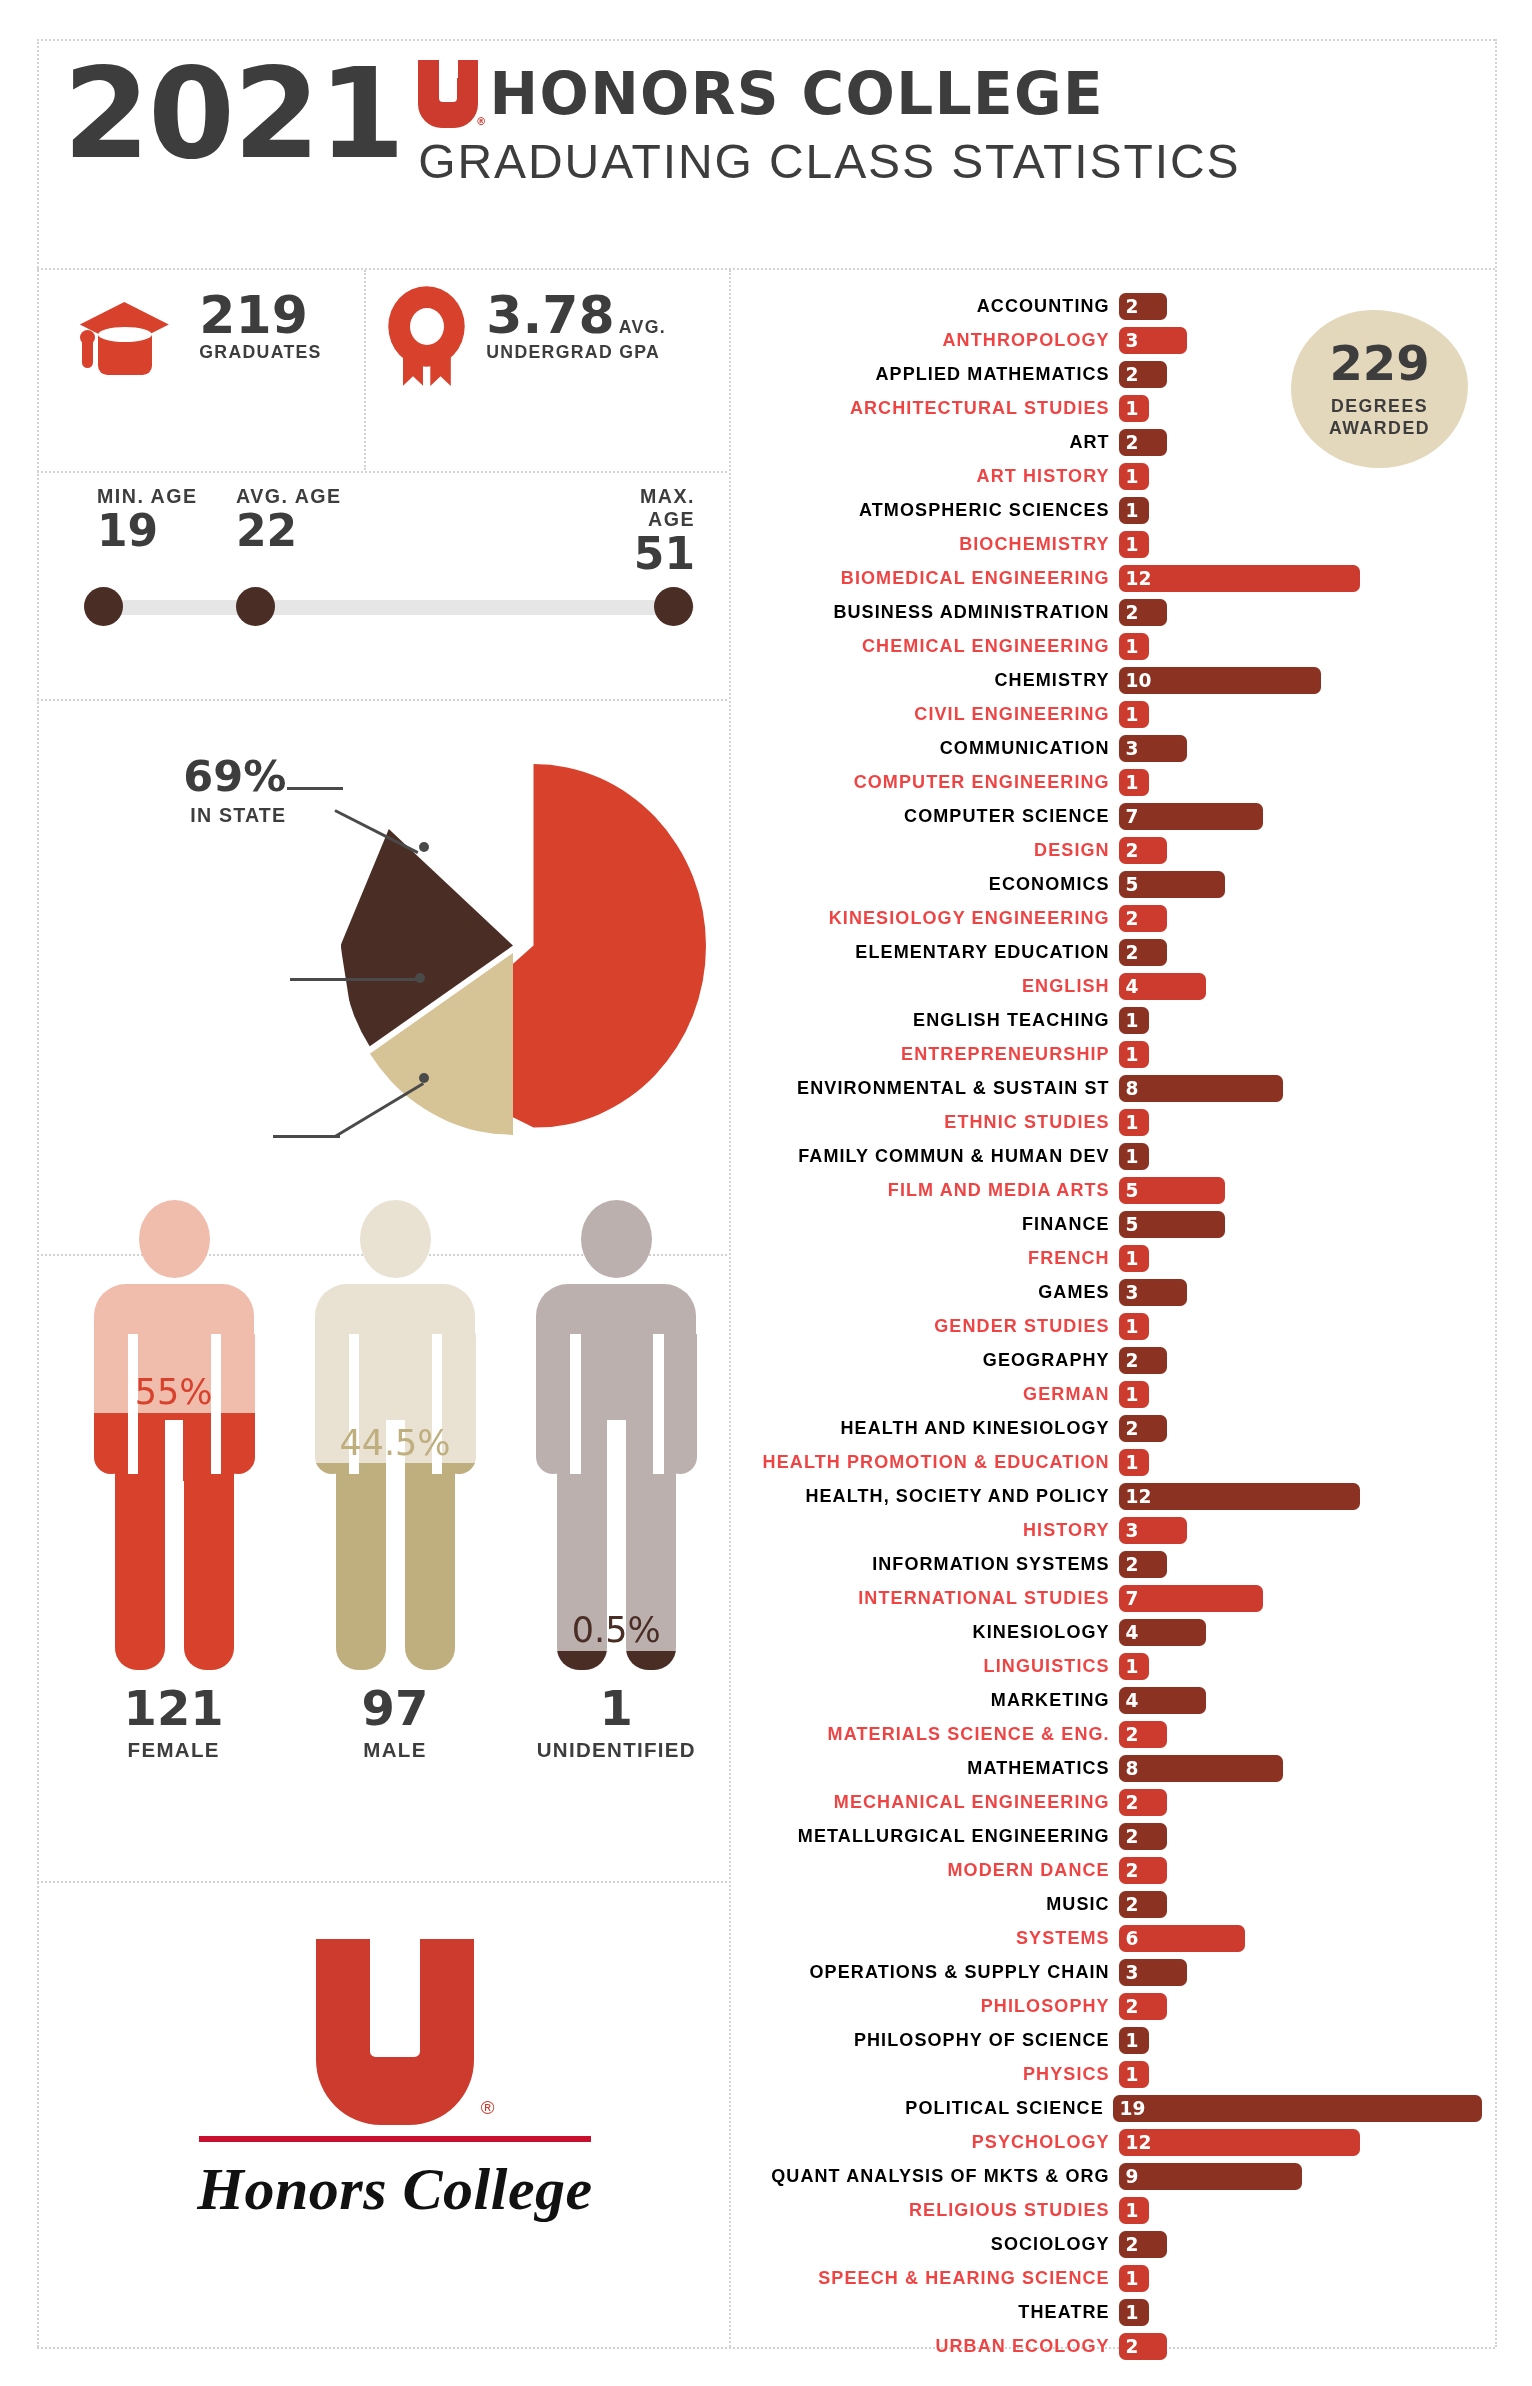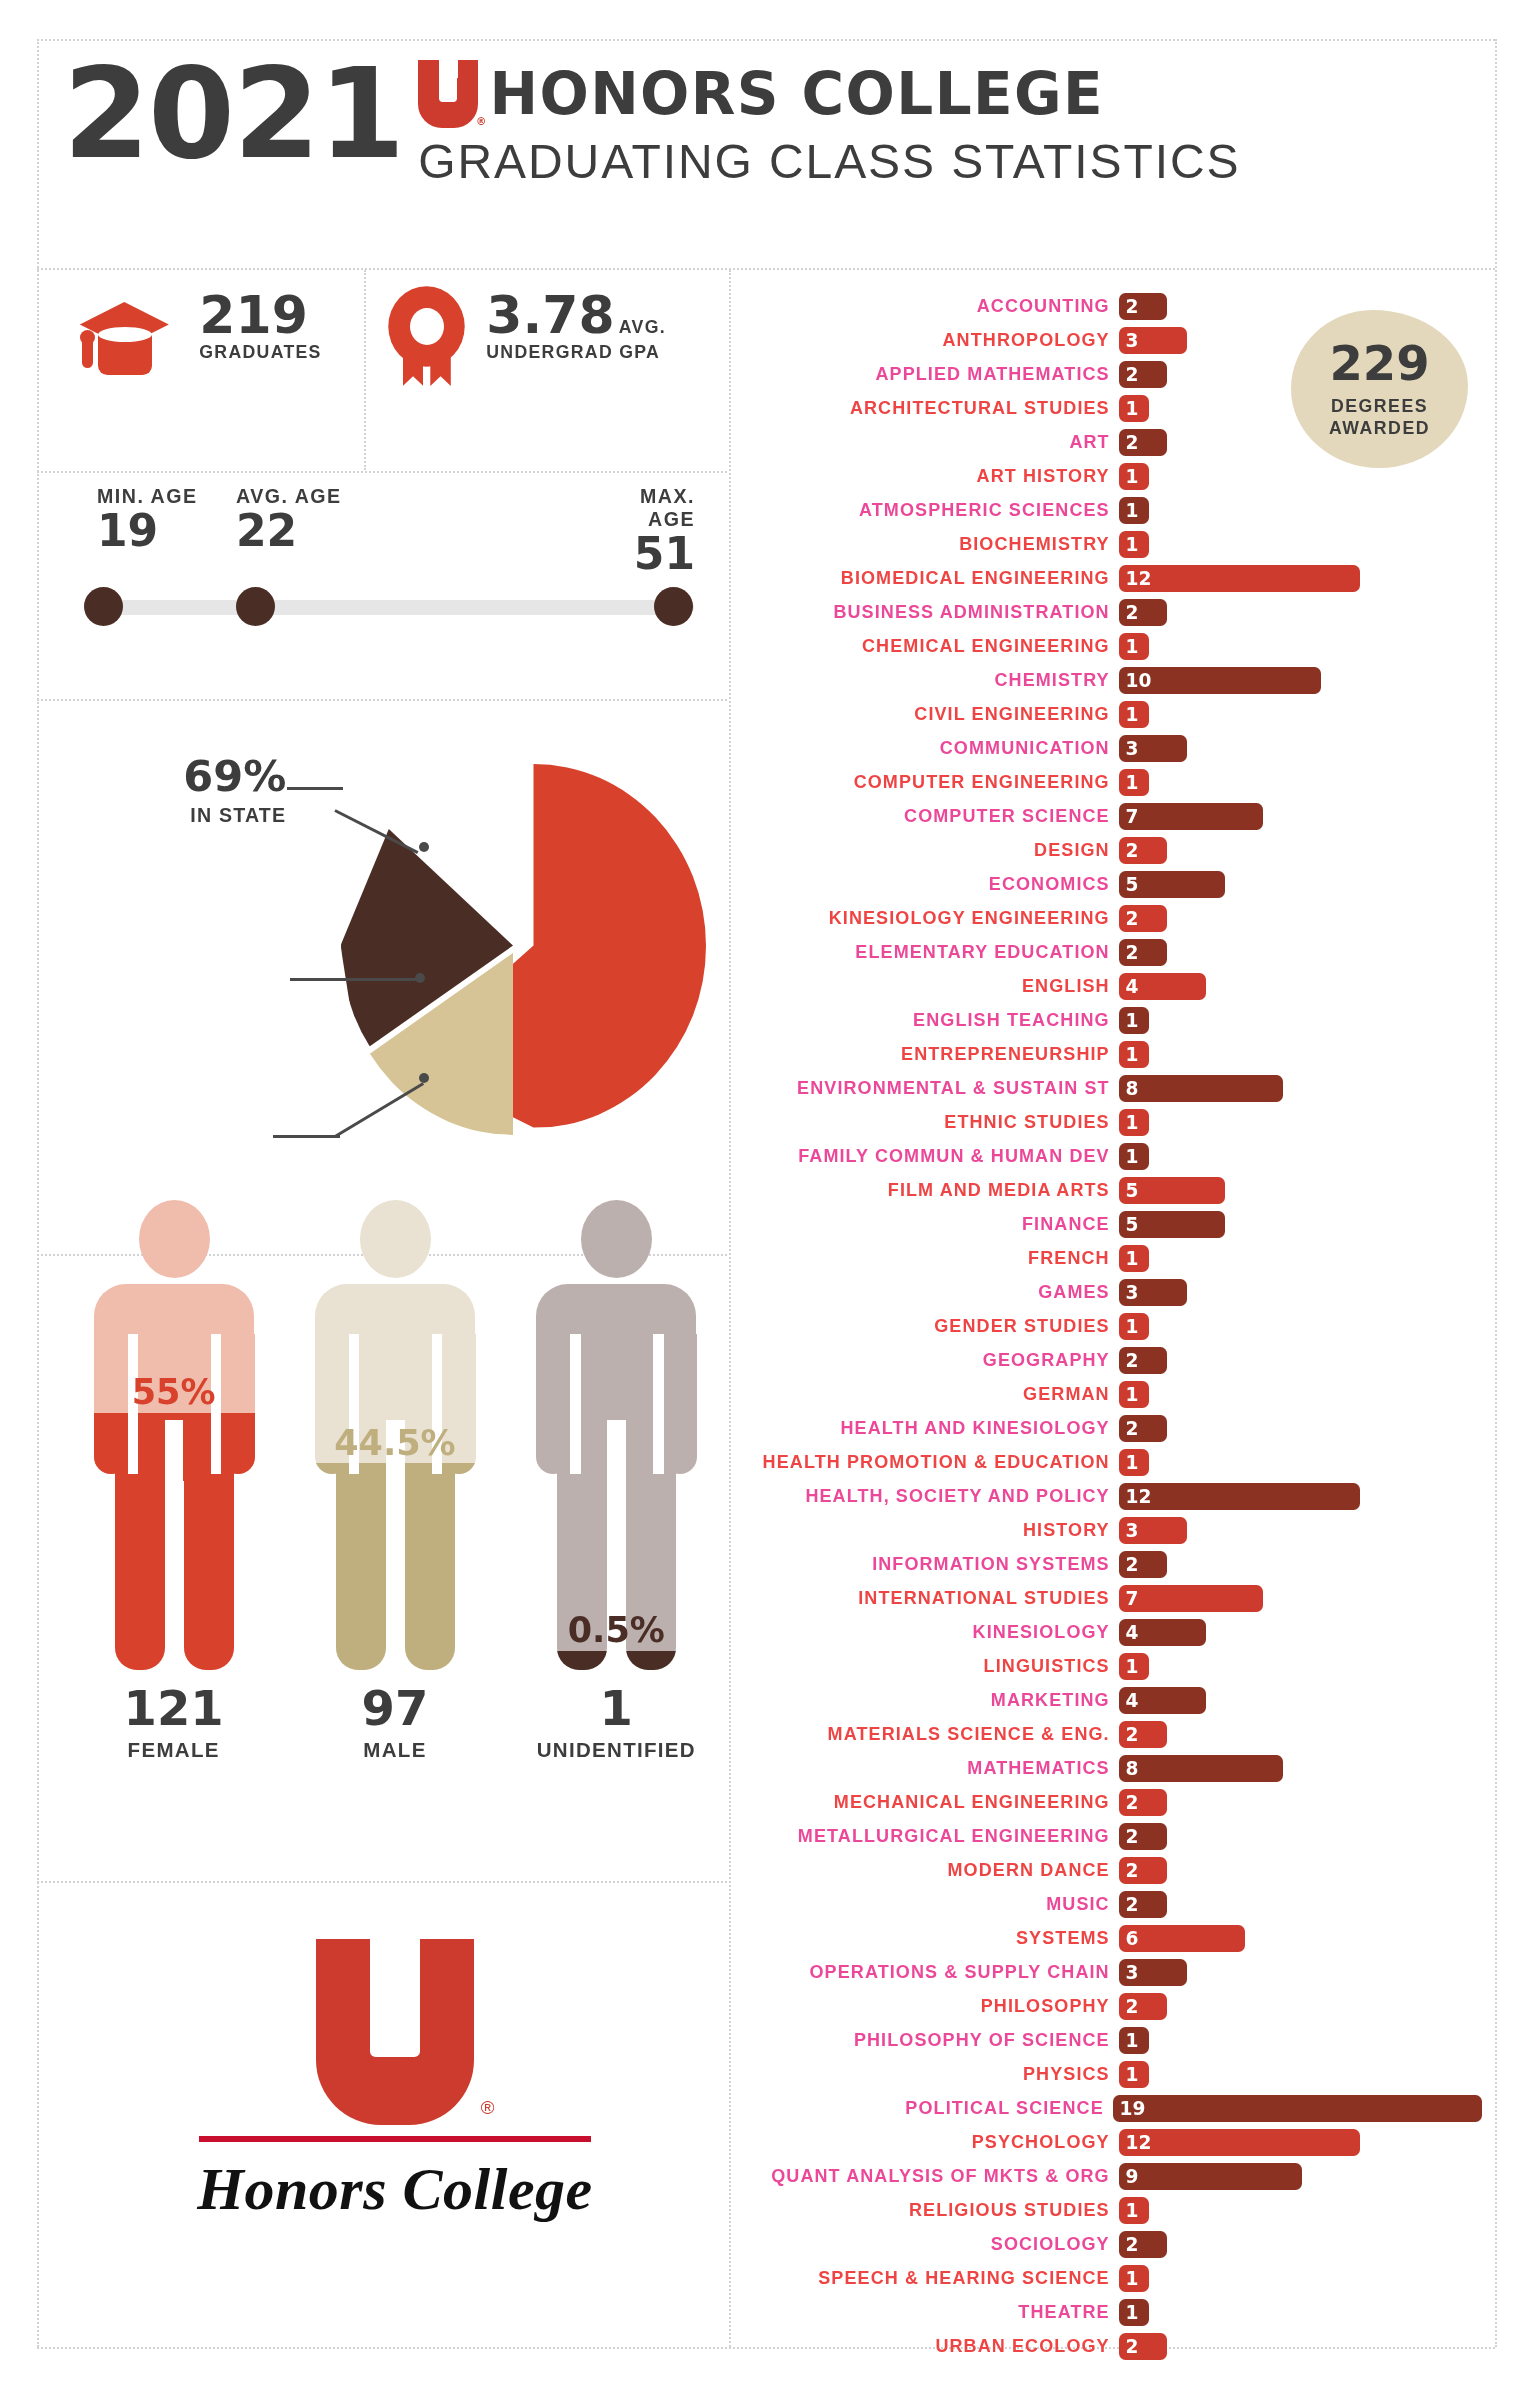--- a/index.html
+++ b/index.html
@@ -228,21 +228,21 @@
   .fig .hips { position: absolute; left: 34px; top: 216px; width: 119px; height: 65px; }
   .fig .legL { position: absolute; left: 34px; top: 220px; width: 50px; height: 250px; border-radius: 0 0 22.4px 22.4px; }
   .fig .legR { position: absolute; left: 103px; top: 220px; width: 50px; height: 250px; border-radius: 0 0 22.4px 22.4px; }
   .fig .leg-gap { position: absolute; left: 84px; top: 220px; width: 18.6px; height: 254px; background: #fff; }
 
   .fill-clip { position: absolute; left: 0; top: 0; width: 186px; height: 475px; overflow: hidden; }
   .fill-inner { position: absolute; left: 0; bottom: 0; width: 186px; }
 
   .pct-tag {
     position: absolute; width: 100%; text-align: center;
-    font-size: 35px; font-weight: 700; font-family: "DejaVu Sans", sans-serif;
+    font-size: 35px; font-weight: 400; font-family: "DejaVu Sans", sans-serif;
   }
   .person-count {
     font-size: 48px; font-weight: 800; color: #3d3d3d; line-height: 1;
     font-family: "DejaVu Sans", sans-serif; margin-top: 9.3px;
   }
   .person-label {
     font-size: 20.5px; font-weight: 700; letter-spacing: 1.3px; color: #3d3d3d; margin-top: 5.6px;
   }
 
   
@@ -270,21 +270,21 @@
   }
 
   
   #chart-panel { position: absolute; left: 746px; top: 289px; width: 736px; height: 2051px; }
   .bar-row { display: flex; align-items: center; height: 34px; }
   .bar-label {
     width: 373px; text-align: right; padding-right: 9.3px;
     font-size: 18px; font-weight: 700; letter-spacing: 1.1px;
     white-space: nowrap; overflow: visible;
   }
-  .bar-label.dark { color: #ec4899; }
+  .bar-label.dark { color: #000000; }
   .bar-label.gray { color: #ef4444; }
   .bar {
     height: 27px; border-radius: 6.5px;
     display: flex; align-items: center;
     color: #ffffff; font-size: 18.6px; font-weight: 800;
     font-family: "DejaVu Sans", sans-serif;
     padding-left: 6.5px; min-width: 29px;
   }
   .bar.dark   { background: #8C3222; }
   .bar.bright { background: #CC3B2D; }

